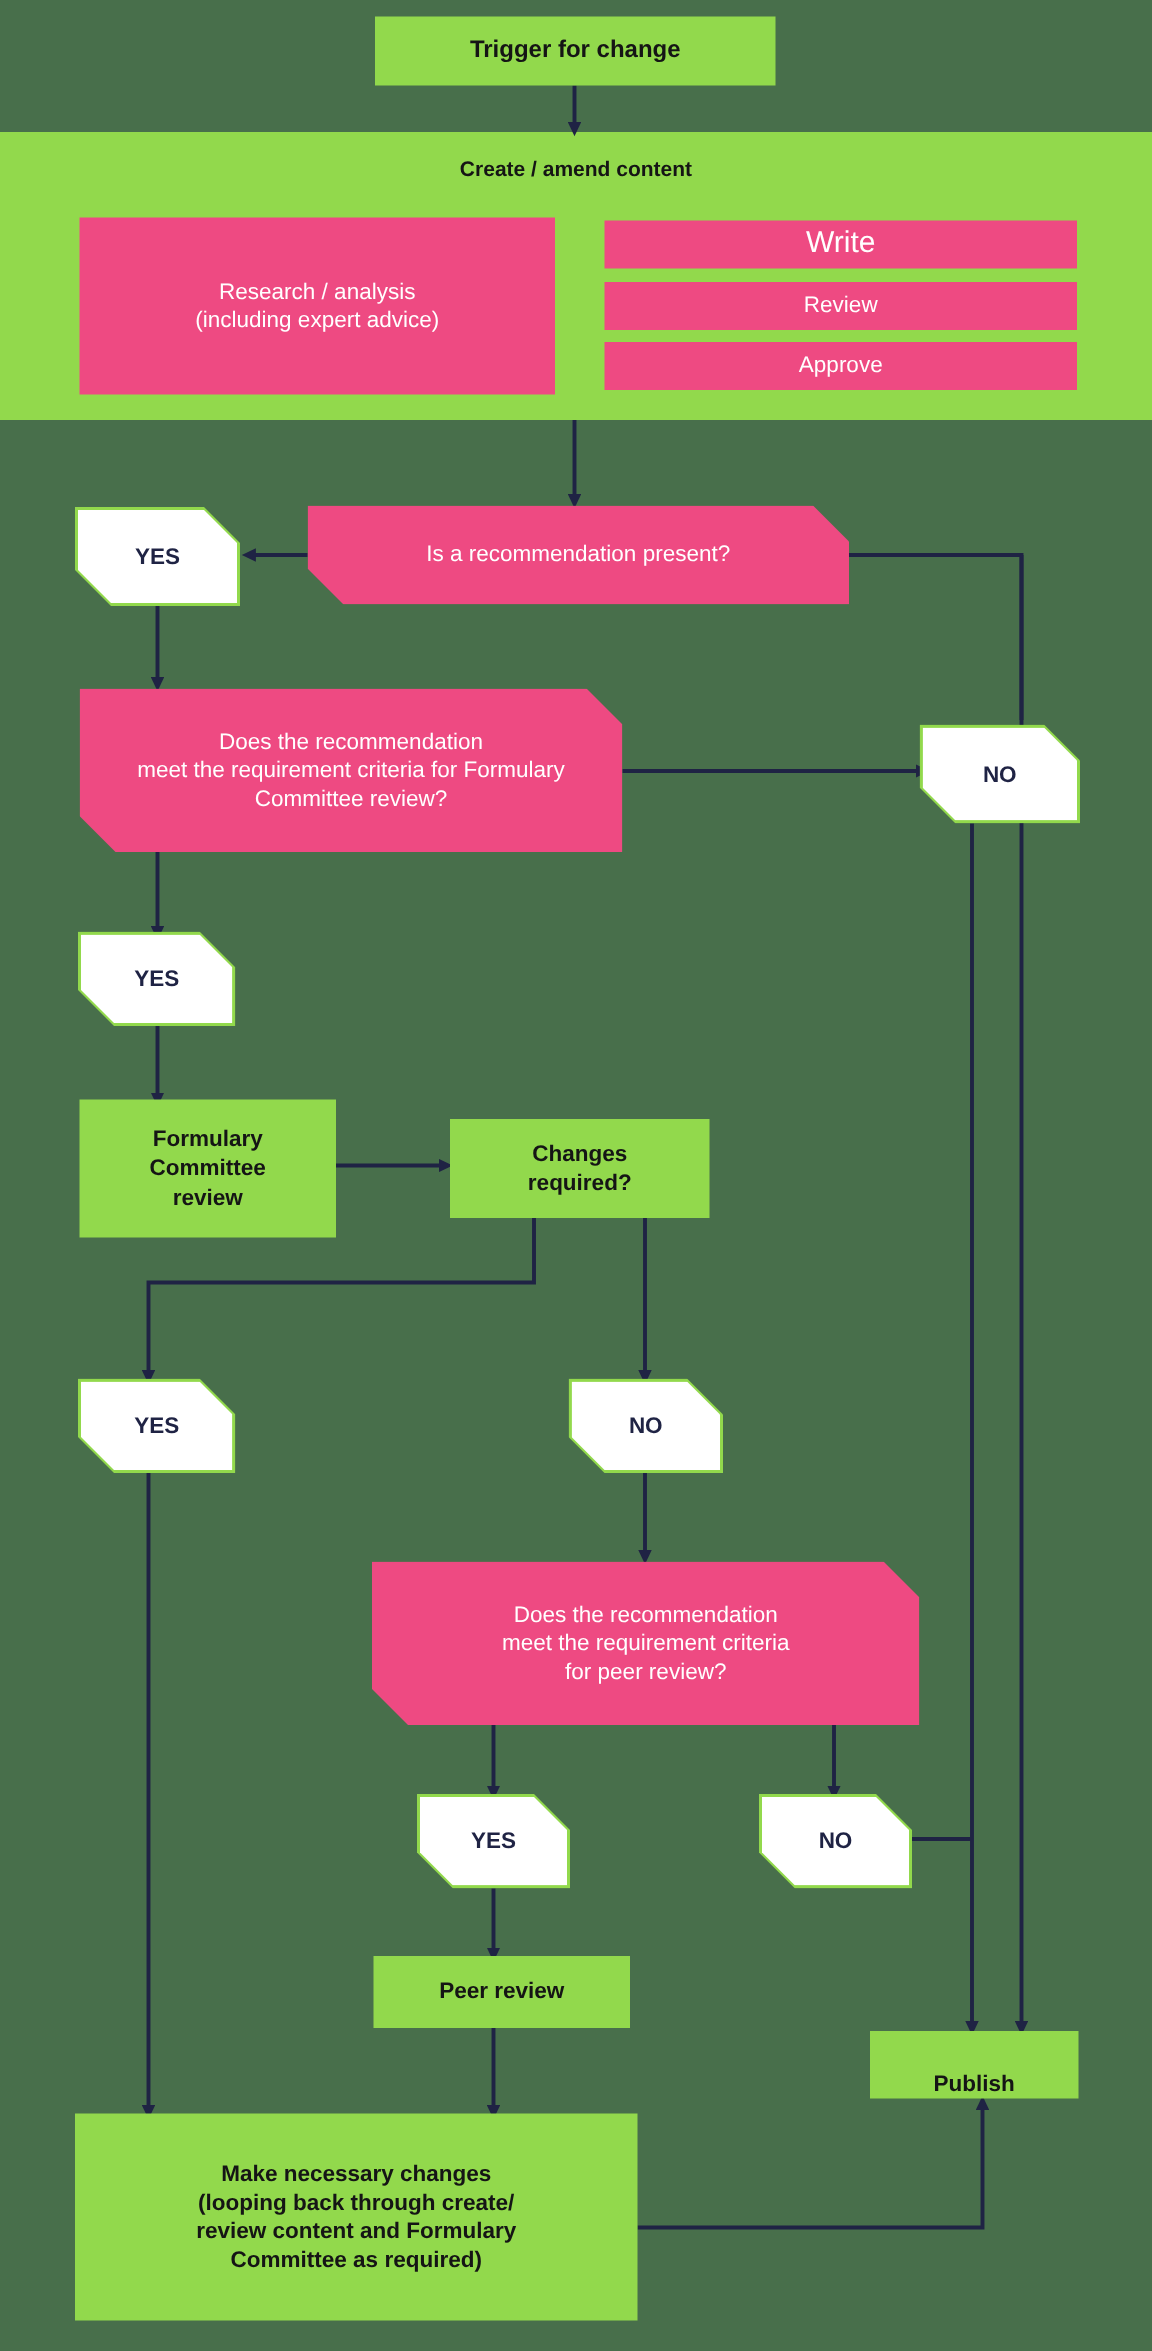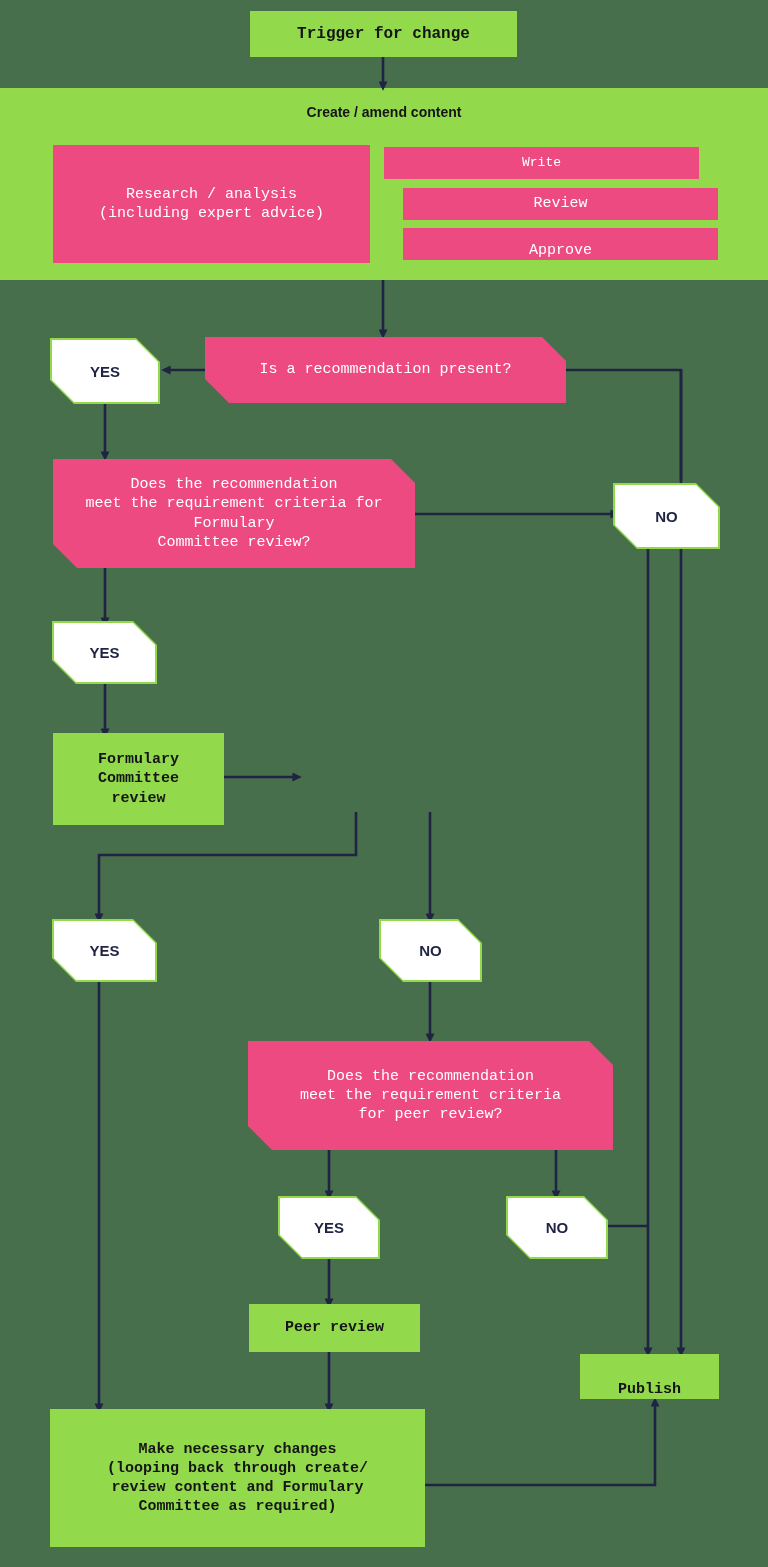--- a/index.html
+++ b/index.html
@@ -33,21 +33,20 @@
     pointer-events: none;
   }
   .node {
     position: absolute;
     box-sizing: border-box;
     display: flex;
     align-items: center;
     justify-content: center;
     text-align: center;
     line-height: 1.28;
-    font-family: Liberation Mono, monospace;
   }
   .node span { display: block; width: 100%; }
 
   
   .green {
     background: #92D94C;
     color: #151515;
     font-weight: bold;
   }
   
@@ -152,29 +151,29 @@
 
   <div class="band-title" style="top:104px; font-size:14px;">
     <span>Create / amend content</span>
   </div>
 
   <div class="node pink-rect" style="left:53px; top:145px; width:317px; height:118px; font-size:15px; white-space:pre-line;">
     <span>Research / analysis
 (including expert advice)</span>
   </div>
 
-  <div class="node pink-rect" style="left:384px; top:147px; width:315px; height:32px; font-size:13px;">
+  <div class="node pink-rect" style="left:403px; top:147px; width:315px; height:32px; font-size:20px;">
     <span>Write</span>
   </div>
 
   <div class="node pink-rect" style="left:403px; top:188px; width:315px; height:32px; font-size:15px;">
     <span>Review</span>
   </div>
 
-  <div class="node pink-rect" style="left:403px; top:228px; width:315px; height:32px; font-size:15px;align-items:flex-end;">
+  <div class="node pink-rect" style="left:403px; top:228px; width:315px; height:32px; font-size:15px;">
     <span>Approve</span>
   </div>
 
   <div class="node pink-dec" style="left:205px; top:337px; width:361px; height:66px; font-size:15px;">
     <span>Is a recommendation present?</span>
   </div>
 
   <div class="tag-wrap" style="left:50px; top:338px; width:110px; height:66px;">
     <div class="tag-inner" style="font-size:15px;">
       <span>YES</span>
@@ -198,20 +197,24 @@
       <span>YES</span>
     </div>
   </div>
 
   <div class="node green" style="left:53px; top:733px; width:171px; height:92px; font-size:15px; white-space:pre-line;">
     <span>Formulary
 Committee
 review</span>
   </div>
 
+  <div class="node green" style="left:300px; top:746px; width:173px; height:66px; font-size:15px; white-space:pre-line;">
+    <span>Changes
+required?</span>
+  </div>
 
   <div class="tag-wrap" style="left:52px; top:919px; width:105px; height:63px;">
     <div class="tag-inner" style="font-size:15px;">
       <span>YES</span>
     </div>
   </div>
 
   <div class="tag-wrap" style="left:379px; top:919px; width:103px; height:63px;">
     <div class="tag-inner" style="font-size:15px;">
       <span>NO</span>

